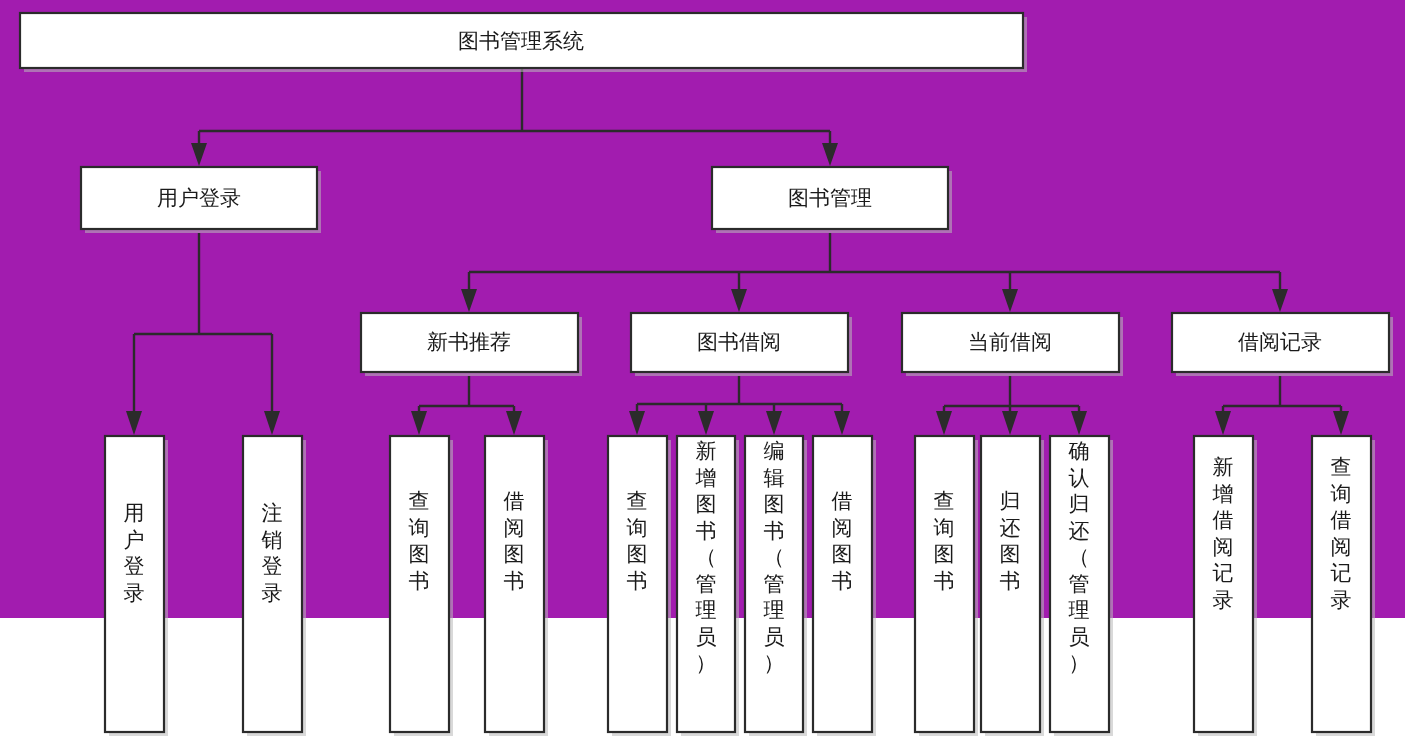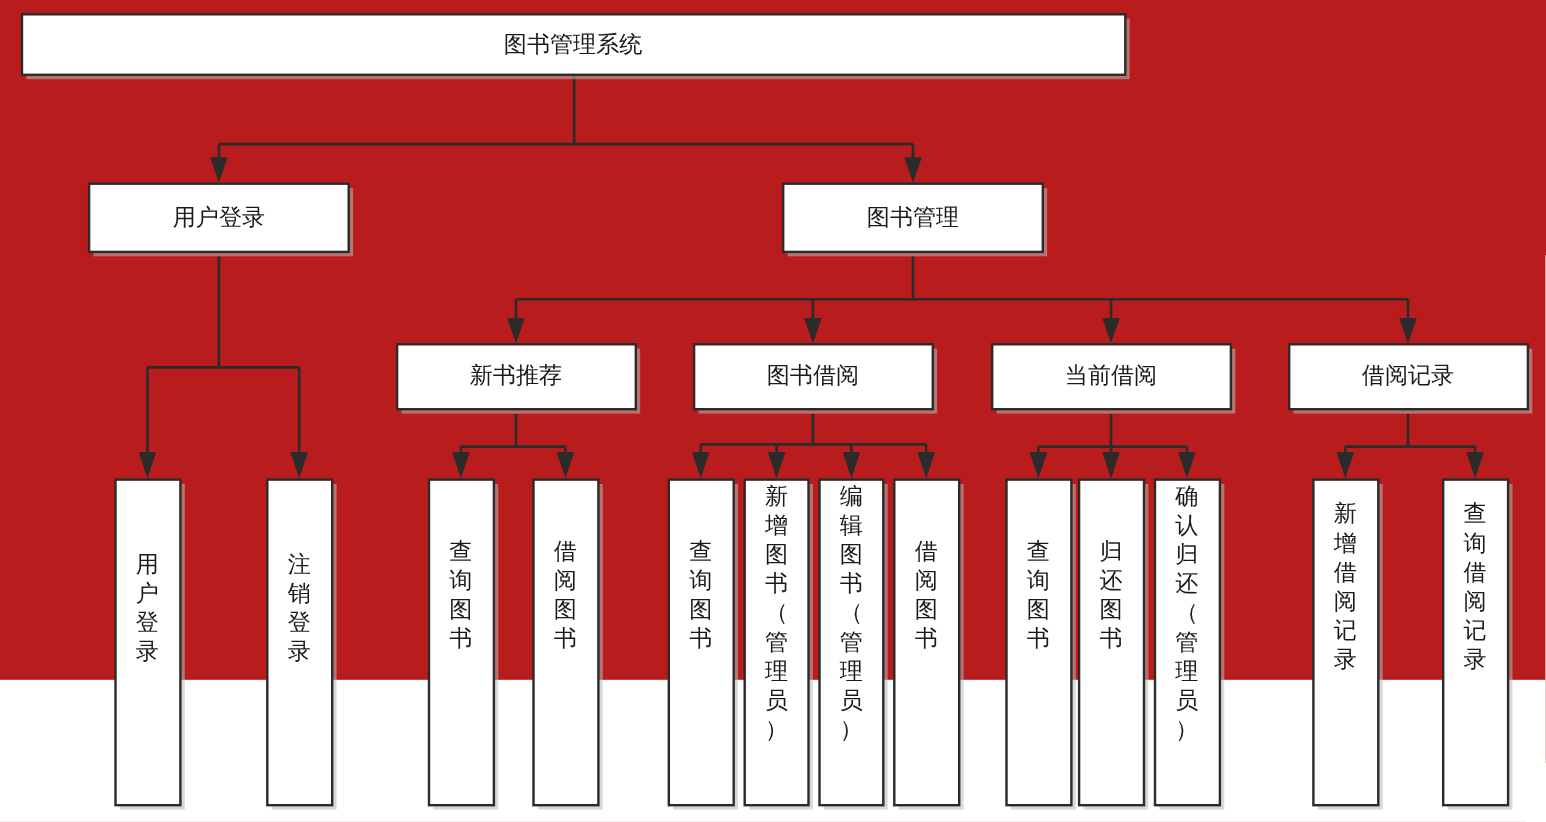--- a/index.html
+++ b/index.html
@@ -10,21 +10,21 @@
   body {
     width: 1405px;
     height: 747px;
     overflow: hidden;
     font-family: "Liberation Sans", "DejaVu Sans", sans-serif;
   }
   #diagram-root {
     position: relative;
     width: 1405px;
     height: 618px;
-    background: #b91c1c;
+    background: #a21caf;
   }
   svg#flow-svg {
     position: absolute;
     left: 0;
     top: 0;
     width: 1405px;
     height: 747px;
     display: block;
   }
   .node-rect {

